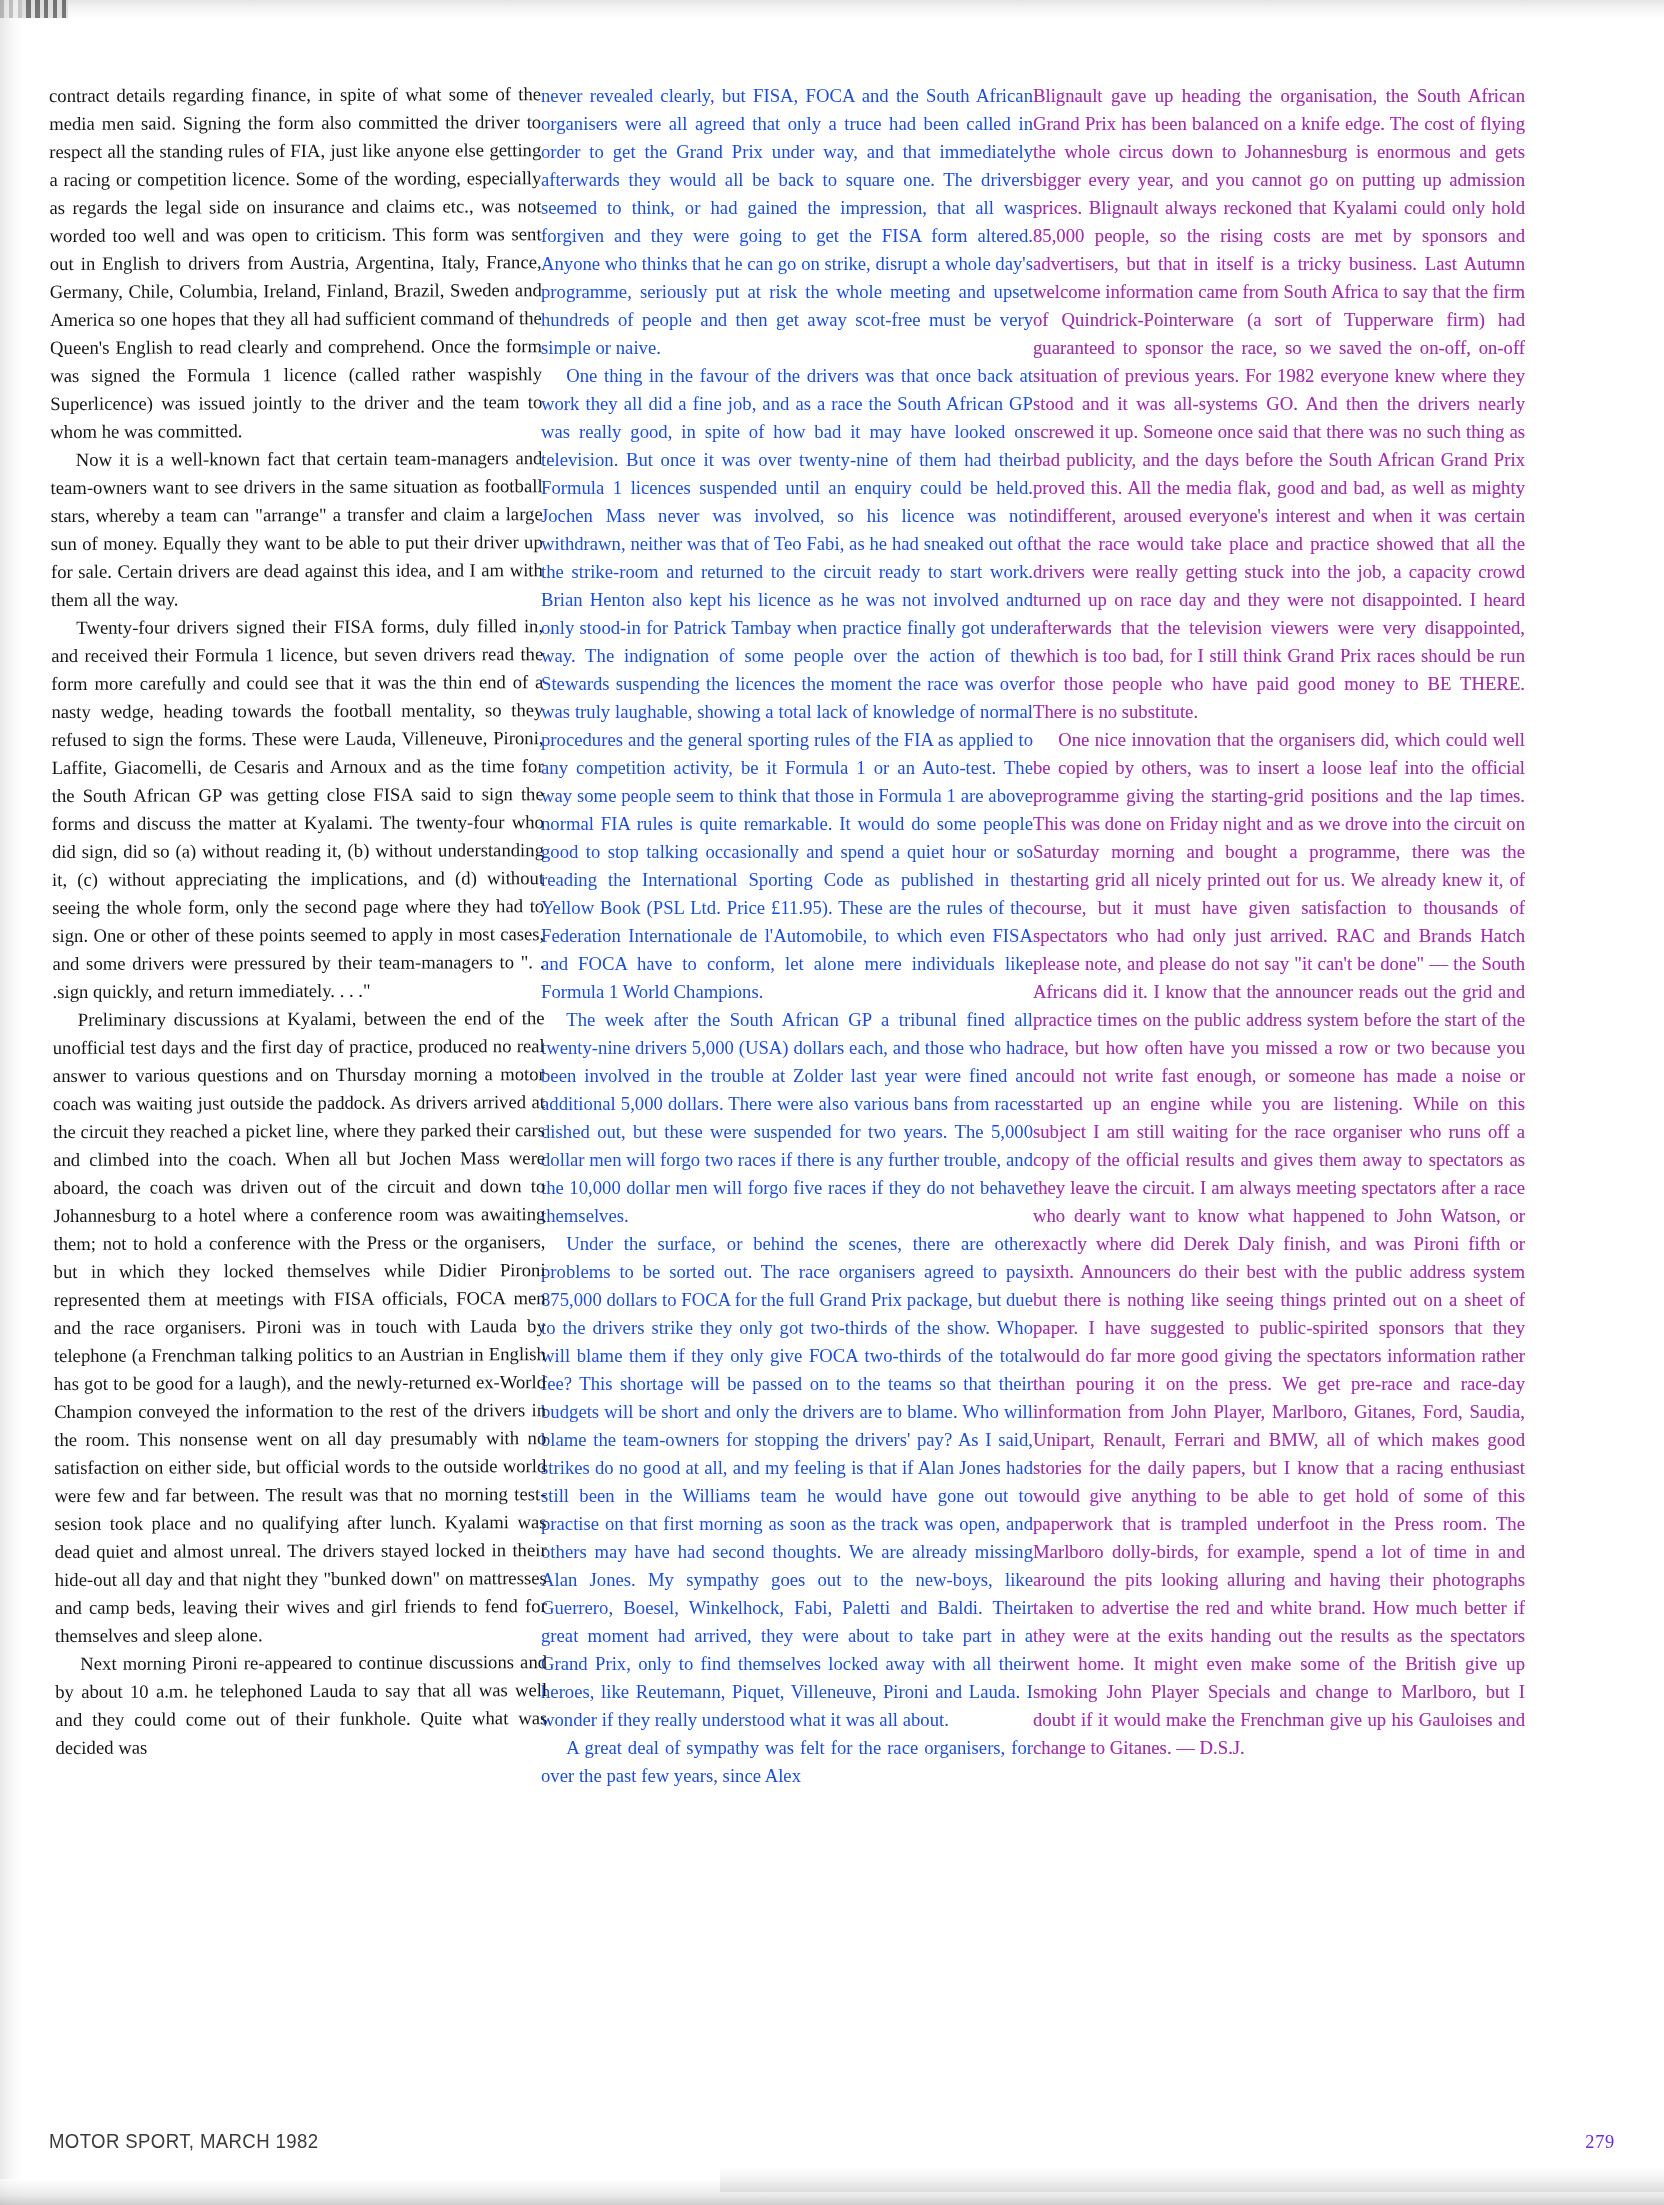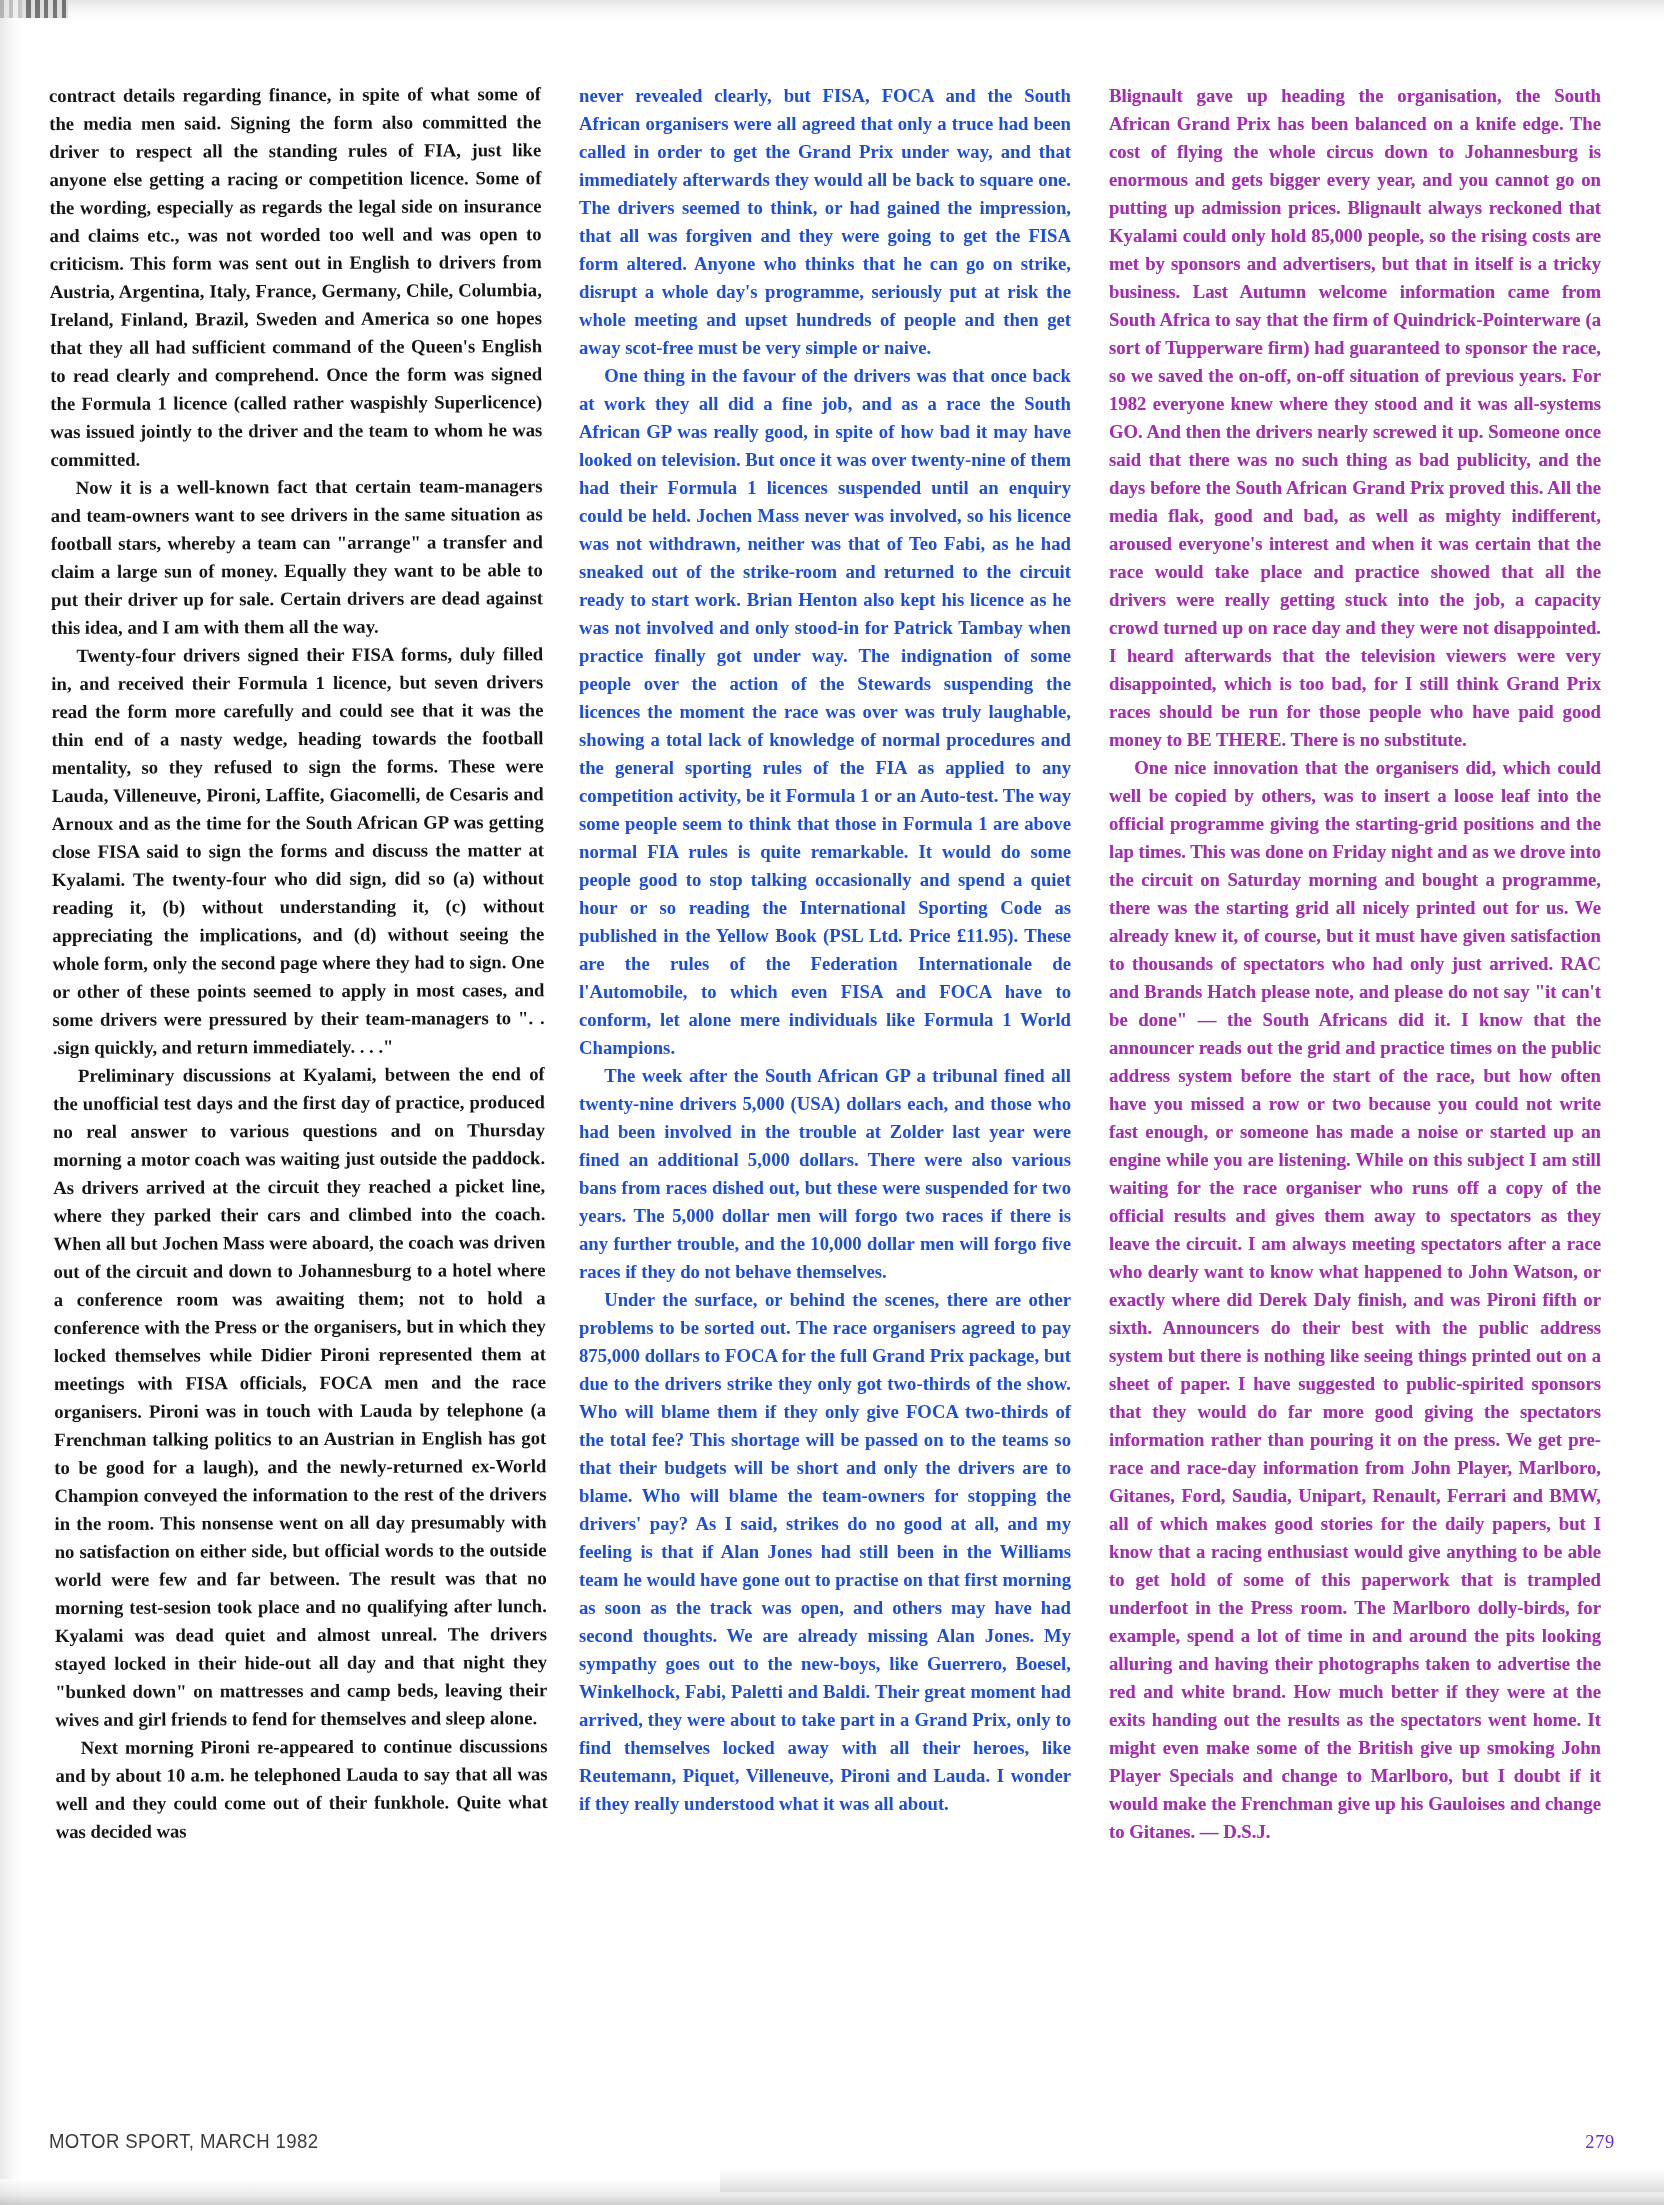--- a/index.html
+++ b/index.html
@@ -58,22 +58,20 @@
   }
 
   
   .columns {
     position: absolute;
     left: 49px;
     top: 82px;
     width: 1553px;
     height: 1985px;
     display: flex;
-    gap: 38px;
-    font-weight: bold;
   }
   .col {
     width: 492px;
     font-size: 18.7px;
     line-height: 28px;
     text-align: justify;
     text-justify: inter-word;
     color: #1b1b1b;
     -webkit-font-smoothing: antialiased;
   }
@@ -144,20 +142,21 @@
       <p>Twenty-four drivers signed their FISA forms, duly filled in, and received their Formula 1 licence, but seven drivers read the form more carefully and could see that it was the thin end of a nasty wedge, heading towards the football mentality, so they refused to sign the forms. These were Lauda, Villeneuve, Pironi, Laffite, Giacomelli, de Cesaris and Arnoux and as the time for the South African GP was getting close FISA said to sign the forms and discuss the matter at Kyalami. The twenty-four who did sign, did so (a) without reading it, (b) without understanding it, (c) without appreciating the implications, and (d) without seeing the whole form, only the second page where they had to sign. One or other of these points seemed to apply in most cases, and some drivers were pressured by their team-managers to ". . .sign quickly, and return immediately. . . ."</p>
       <p>Preliminary discussions at Kyalami, between the end of the unofficial test days and the first day of practice, produced no real answer to various questions and on Thursday morning a motor coach was waiting just outside the paddock. As drivers arrived at the circuit they reached a picket line, where they parked their cars and climbed into the coach. When all but Jochen Mass were aboard, the coach was driven out of the circuit and down to Johannesburg to a hotel where a conference room was awaiting them; not to hold a conference with the Press or the organisers, but in which they locked themselves while Didier Pironi represented them at meetings with FISA officials, FOCA men and the race organisers. Pironi was in touch with Lauda by telephone (a Frenchman talking politics to an Austrian in English has got to be good for a laugh), and the newly-returned ex-World Champion conveyed the information to the rest of the drivers in the room. This nonsense went on all day presumably with no satisfaction on either side, but official words to the outside world were few and far between. The result was that no morning test-sesion took place and no qualifying after lunch. Kyalami was dead quiet and almost unreal. The drivers stayed locked in their hide-out all day and that night they "bunked down" on mattresses and camp beds, leaving their wives and girl friends to fend for themselves and sleep alone.</p>
       <p>Next morning Pironi re-appeared to continue discussions and by about 10 a.m. he telephoned Lauda to say that all was well and they could come out of their funkhole. Quite what was decided was</p>
     </div>
 
     <div class="col col-2">
       <p class="noindent">never revealed clearly, but FISA, FOCA and the South African organisers were all agreed that only a truce had been called in order to get the Grand Prix under way, and that immediately afterwards they would all be back to square one. The drivers seemed to think, or had gained the impression, that all was forgiven and they were going to get the FISA form altered. Anyone who thinks that he can go on strike, disrupt a whole day's programme, seriously put at risk the whole meeting and upset hundreds of people and then get away scot-free must be very simple or naive.</p>
       <p>One thing in the favour of the drivers was that once back at work they all did a fine job, and as a race the South African GP was really good, in spite of how bad it may have looked on television. But once it was over twenty-nine of them had their Formula 1 licences suspended until an enquiry could be held. Jochen Mass never was involved, so his licence was not withdrawn, neither was that of Teo Fabi, as he had sneaked out of the strike-room and returned to the circuit ready to start work. Brian Henton also kept his licence as he was not involved and only stood-in for Patrick Tambay when practice finally got under way. The indignation of some people over the action of the Stewards suspending the licences the moment the race was over was truly laughable, showing a total lack of knowledge of normal procedures and the general sporting rules of the FIA as applied to any competition activity, be it Formula 1 or an Auto-test. The way some people seem to think that those in Formula 1 are above normal FIA rules is quite remarkable. It would do some people good to stop talking occasionally and spend a quiet hour or so reading the International Sporting Code as published in the Yellow Book (PSL Ltd. Price £11.95). These are the rules of the Federation Internationale de l'Automobile, to which even FISA and FOCA have to conform, let alone mere individuals like Formula 1 World Champions.</p>
       <p>The week after the South African GP a tribunal fined all twenty-nine drivers 5,000 (USA) dollars each, and those who had been involved in the trouble at Zolder last year were fined an additional 5,000 dollars. There were also various bans from races dished out, but these were suspended for two years. The 5,000 dollar men will forgo two races if there is any further trouble, and the 10,000 dollar men will forgo five races if they do not behave themselves.</p>
       <p>Under the surface, or behind the scenes, there are other problems to be sorted out. The race organisers agreed to pay 875,000 dollars to FOCA for the full Grand Prix package, but due to the drivers strike they only got two-thirds of the show. Who will blame them if they only give FOCA two-thirds of the total fee? This shortage will be passed on to the teams so that their budgets will be short and only the drivers are to blame. Who will blame the team-owners for stopping the drivers' pay? As I said, strikes do no good at all, and my feeling is that if Alan Jones had still been in the Williams team he would have gone out to practise on that first morning as soon as the track was open, and others may have had second thoughts. We are already missing Alan Jones. My sympathy goes out to the new-boys, like Guerrero, Boesel, Winkelhock, Fabi, Paletti and Baldi. Their great moment had arrived, they were about to take part in a Grand Prix, only to find themselves locked away with all their heroes, like Reutemann, Piquet, Villeneuve, Pironi and Lauda. I wonder if they really understood what it was all about.</p>
+      <p>A great deal of sympathy was felt for the race organisers, for over the past few years, since Alex</p>
     </div>
 
     <div class="col col-3">
       <p class="noindent">Blignault gave up heading the organisation, the South African Grand Prix has been balanced on a knife edge. The cost of flying the whole circus down to Johannesburg is enormous and gets bigger every year, and you cannot go on putting up admission prices. Blignault always reckoned that Kyalami could only hold 85,000 people, so the rising costs are met by sponsors and advertisers, but that in itself is a tricky business. Last Autumn welcome information came from South Africa to say that the firm of Quindrick-Pointerware (a sort of Tupperware firm) had guaranteed to sponsor the race, so we saved the on-off, on-off situation of previous years. For 1982 everyone knew where they stood and it was all-systems GO. And then the drivers nearly screwed it up. Someone once said that there was no such thing as bad publicity, and the days before the South African Grand Prix proved this. All the media flak, good and bad, as well as mighty indifferent, aroused everyone's interest and when it was certain that the race would take place and practice showed that all the drivers were really getting stuck into the job, a capacity crowd turned up on race day and they were not disappointed. I heard afterwards that the television viewers were very disappointed, which is too bad, for I still think Grand Prix races should be run for those people who have paid good money to BE THERE. There is no substitute.</p>
       <p>One nice innovation that the organisers did, which could well be copied by others, was to insert a loose leaf into the official programme giving the starting-grid positions and the lap times. This was done on Friday night and as we drove into the circuit on Saturday morning and bought a programme, there was the starting grid all nicely printed out for us. We already knew it, of course, but it must have given satisfaction to thousands of spectators who had only just arrived. RAC and Brands Hatch please note, and please do not say "it can't be done" — the South Africans did it. I know that the announcer reads out the grid and practice times on the public address system before the start of the race, but how often have you missed a row or two because you could not write fast enough, or someone has made a noise or started up an engine while you are listening. While on this subject I am still waiting for the race organiser who runs off a copy of the official results and gives them away to spectators as they leave the circuit. I am always meeting spectators after a race who dearly want to know what happened to John Watson, or exactly where did Derek Daly finish, and was Pironi fifth or sixth. Announcers do their best with the public address system but there is nothing like seeing things printed out on a sheet of paper. I have suggested to public-spirited sponsors that they would do far more good giving the spectators information rather than pouring it on the press. We get pre-race and race-day information from John Player, Marlboro, Gitanes, Ford, Saudia, Unipart, Renault, Ferrari and BMW, all of which makes good stories for the daily papers, but I know that a racing enthusiast would give anything to be able to get hold of some of this paperwork that is trampled underfoot in the Press room. The Marlboro dolly-birds, for example, spend a lot of time in and around the pits looking alluring and having their photographs taken to advertise the red and white brand. How much better if they were at the exits handing out the results as the spectators went home. It might even make some of the British give up smoking John Player Specials and change to Marlboro, but I doubt if it would make the Frenchman give up his Gauloises and change to Gitanes. — D.S.J.</p>
     </div>
 
   </div>
 
   <div class="footer">

